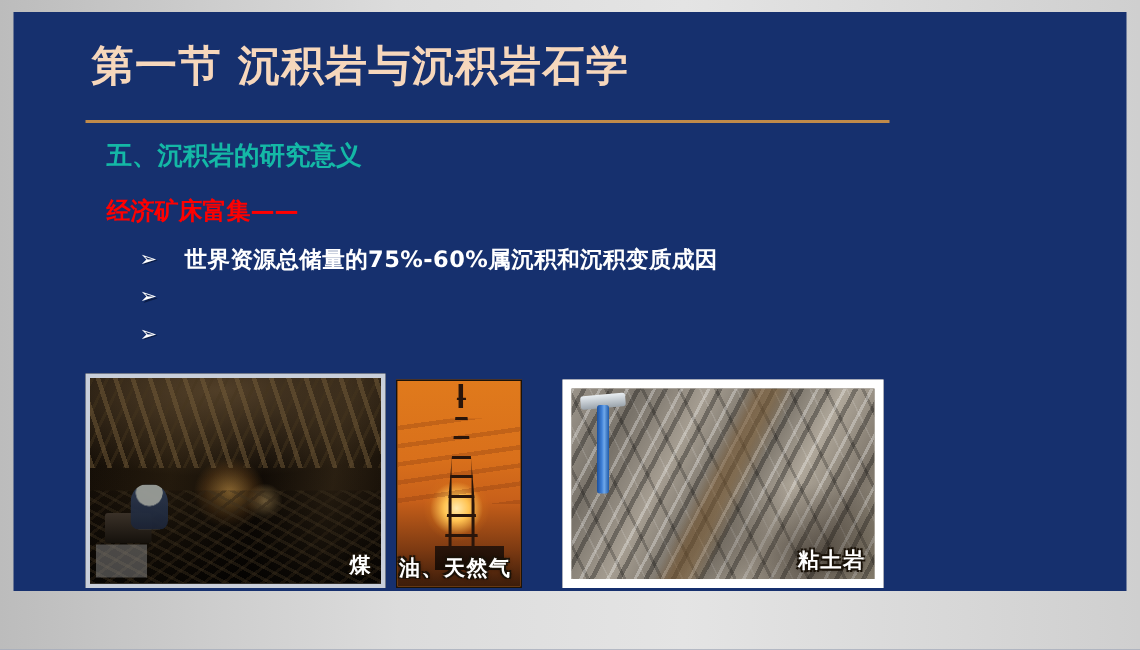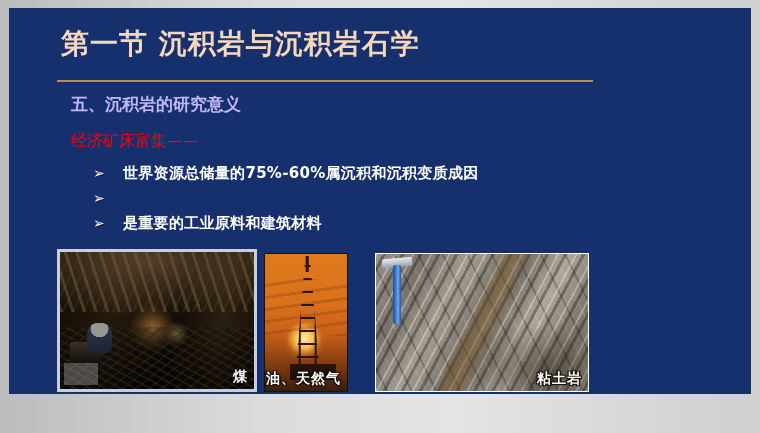--- a/index.html
+++ b/index.html
@@ -58,32 +58,32 @@
     background: #c08a4a;
   }
 
   
   #section-heading {
     position: absolute;
     left: 62px;
     top: 84px;
     font-size: 17px;
     font-weight: bold;
-    color: #c4b5fd;
+    color: #14b8a6;
     white-space: nowrap;
     line-height: 24px;
   }
 
   
   #sub-heading {
     position: absolute;
     left: 62px;
     top: 122px;
     font-size: 16px;
-    font-weight: normal;
+    font-weight: bold;
     color: #ff0000;
     white-space: nowrap;
     line-height: 22px;
   }
 
   
   #bullet-list {
     position: absolute;
     left: 84px;
     top: 153px;
@@ -274,21 +274,21 @@
     height: 12%;
     background: linear-gradient(180deg,#2a150a,#1a0d05);
   }
 
   
   #photo-clay {
     left: 366px;
     top: 245px;
     width: 214px;
     height: 139px;
-    border: 1px solid #ffffff;
+    border: 6px solid #ffffff;
     background: #8a8277;
   }
   #photo-clay .art {
     position: absolute;
     inset: 0;
     background:
       linear-gradient(118deg, #9b948a 0%, #79736a 18%, #a59d91 34%, #6e685f 52%, #afa79a 68%, #7d756a 84%, #99917f 100%),
       #8c857a;
   }
   #photo-clay .art::before {
@@ -371,21 +371,20 @@
         <span class="bullet-marker">➢</span>
         <span class="bullet-text">世界资源总储量的75%-60%属沉积和沉积变质成因</span>
       </div>
 
       <div class="bullet-row">
         <span class="bullet-marker">➢</span>
       </div>
 
       <div class="bullet-row">
         <span class="bullet-marker">➢</span>
-        <span class="bullet-text">是重要的工业原料和建筑材料</span>
       </div>
 
     </div>
 
     <div id="photo-strip">
 
       <div class="photo" id="photo-coal">
         <div class="art"></div>
         <div class="cart"></div>
         <div class="miner"></div>

